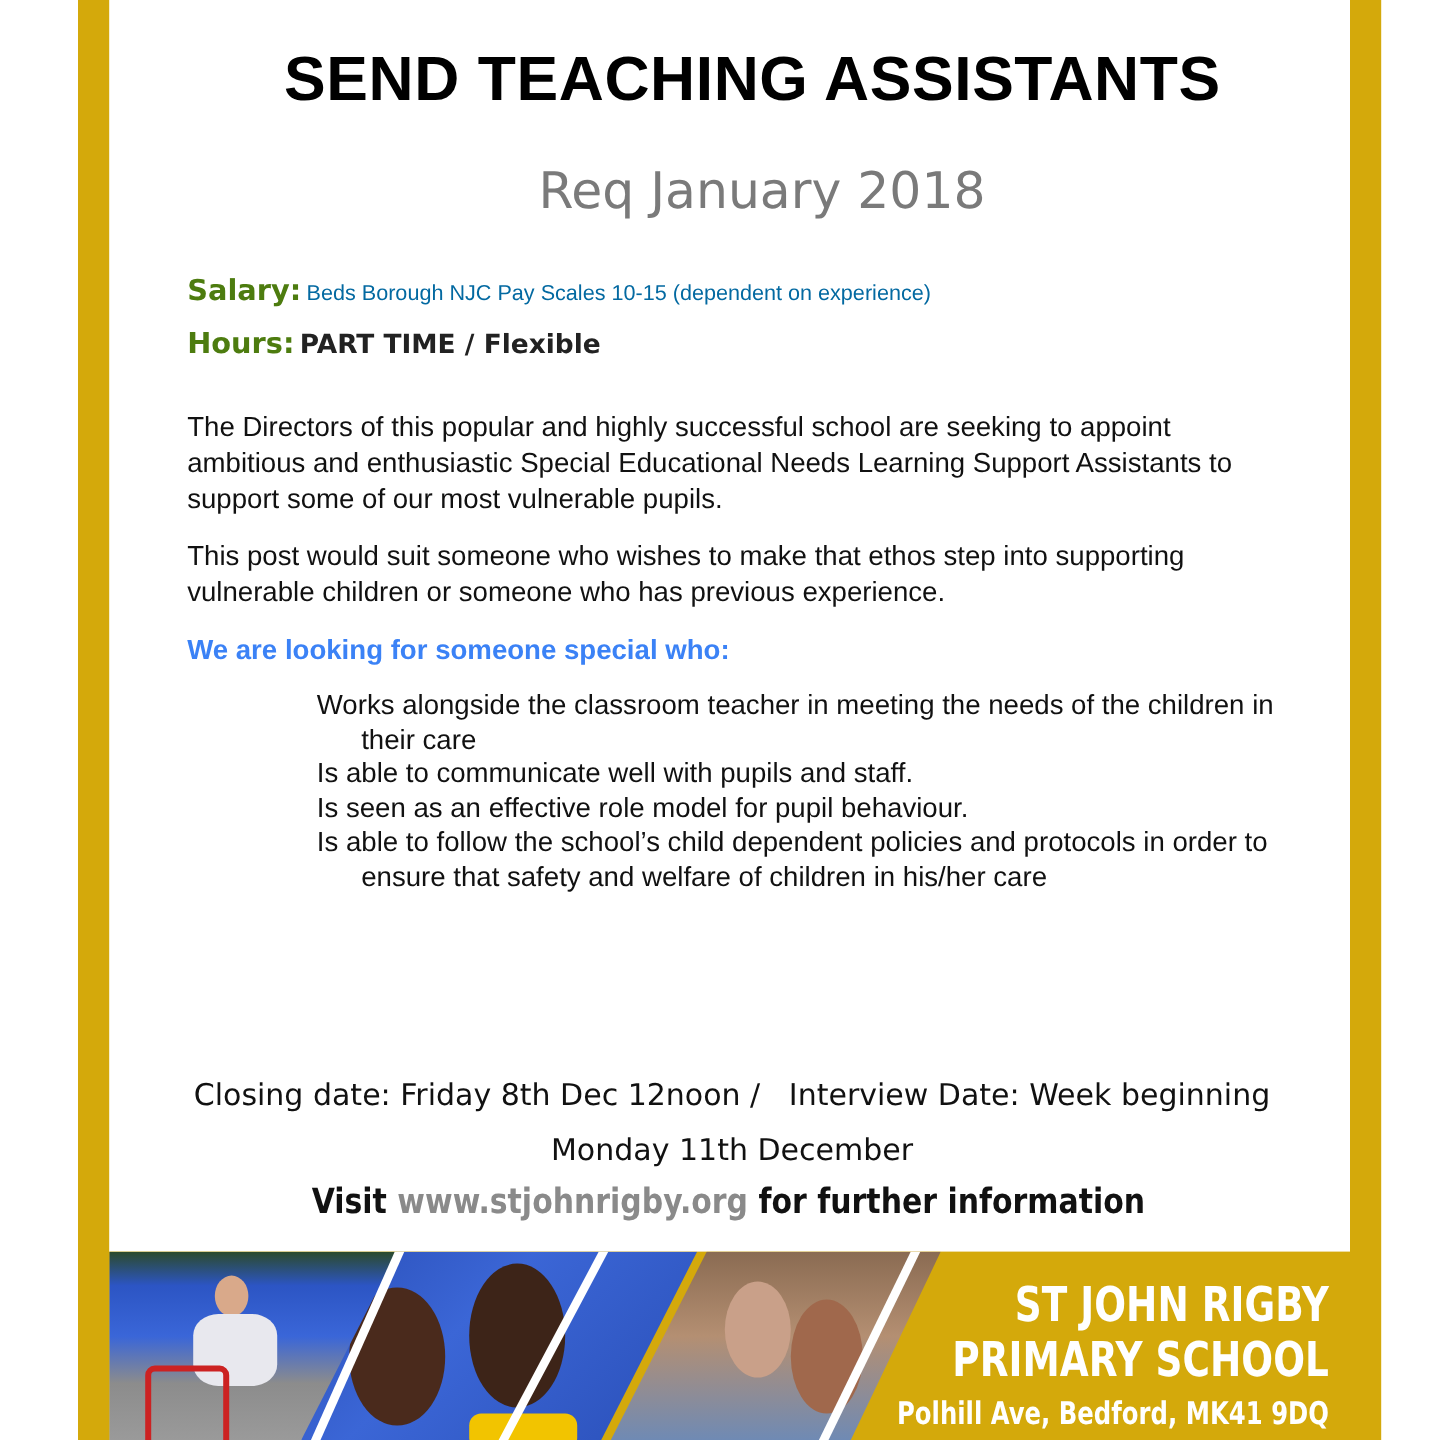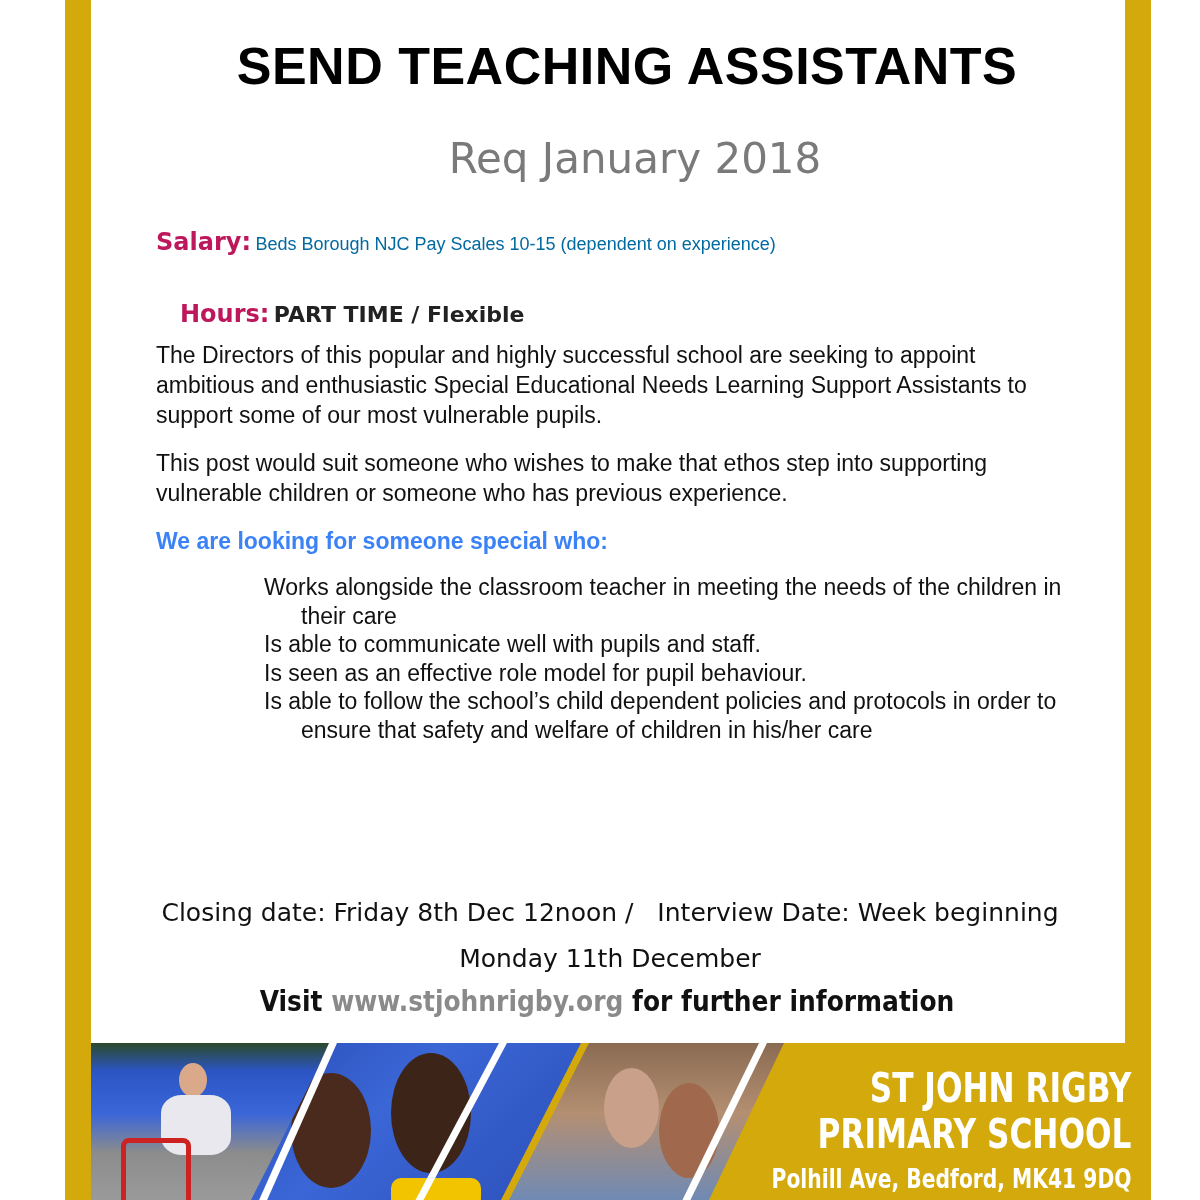--- a/index.html
+++ b/index.html
@@ -20,21 +20,21 @@
       font-weight: bold; font-size: 52px; letter-spacing: 0.5px; color: #000;
     }
     .subtitle {
       position: absolute; left: 0; width: 1270px; top: 134px; text-align: center;
       font-family: "DejaVu Sans", sans-serif; font-size: 42px; color: #7a7a7a;
     }
     .row {
       position: absolute; left: 156px; white-space: nowrap;
     }
     .label-gray {
-      font-family: "DejaVu Sans", sans-serif; font-weight: bold; color: #be185d; font-size: 24px;
+      font-family: "DejaVu Sans", sans-serif; font-weight: bold; color: #4d7c0f; font-size: 24px;
     }
     .salary-val { font-size: 18px; color: #0369a1; }
     .hours-val {
       font-family: "DejaVu Sans", sans-serif; font-weight: bold; font-size: 22px; color: #222;
     }
     .para {
       position: absolute; left: 156px; width: 920px; font-size: 23px; line-height: 30px; color: #111;
     }
     .lookfor {
       position: absolute; left: 156px; top: 528px; font-size: 23px; font-weight: bold; color: #3b82f6;
@@ -51,21 +51,20 @@
     .visit {
       position: absolute; left: 0; width: 1214px; top: 984px; text-align: center;
       font-family: "DejaVu Sans", sans-serif; font-weight: bold; font-size: 29px; color: #111;
       transform: scaleX(0.86); transform-origin: 607px 0;
     }
     .visit .url { color: #8a8a8a; }
 
     .banner {
       position: absolute; left: 91px; top: 1043px; width: 1034px; height: 157px; overflow: hidden;
       background: #D4A90B;
-      padding-left: 24px;
     }
     .photo {
       position: absolute; top: 0; height: 157px;
     }
     .photo1 {
       left: 0; width: 240px;
       background: linear-gradient(180deg, #2b4a2a 0%, #2c55c4 18%, #3a66d8 45%, #8c8c8c 70%, #9a9a9a 100%);
       clip-path: polygon(0 0, 240px 0, 170px 157px, 0 157px);
     }
     .photo2 {
@@ -101,21 +100,21 @@
 <div class="bar-left"></div>
 <div class="bar-right"></div>
 
 <div class="title">SEND TEACHING ASSISTANTS</div>
 <div class="subtitle">Req January 2018</div>
 
 <div class="row" style="top:228px;">
   <span class="label-gray">Salary:</span>
   <span class="salary-val">Beds Borough NJC Pay Scales 10-15 (dependent on experience)</span>
 </div>
-<div class="row" style="top:300px;margin-left:24px;">
+<div class="row" style="top:272px;">
   <span class="label-gray">Hours:</span>
   <span class="hours-val">PART TIME / Flexible</span>
 </div>
 
 <div class="para" style="top:340px;">The Directors of this popular and highly successful school are seeking to appoint ambitious and enthusiastic Special Educational Needs Learning Support Assistants to support some of our most vulnerable pupils.</div>
 <div class="para" style="top:448px;">This post would suit someone who wishes to make that ethos step into supporting vulnerable children or someone who has previous experience.</div>
 
 <div class="lookfor">We are looking for someone special who:</div>
 
 <ul class="list">

